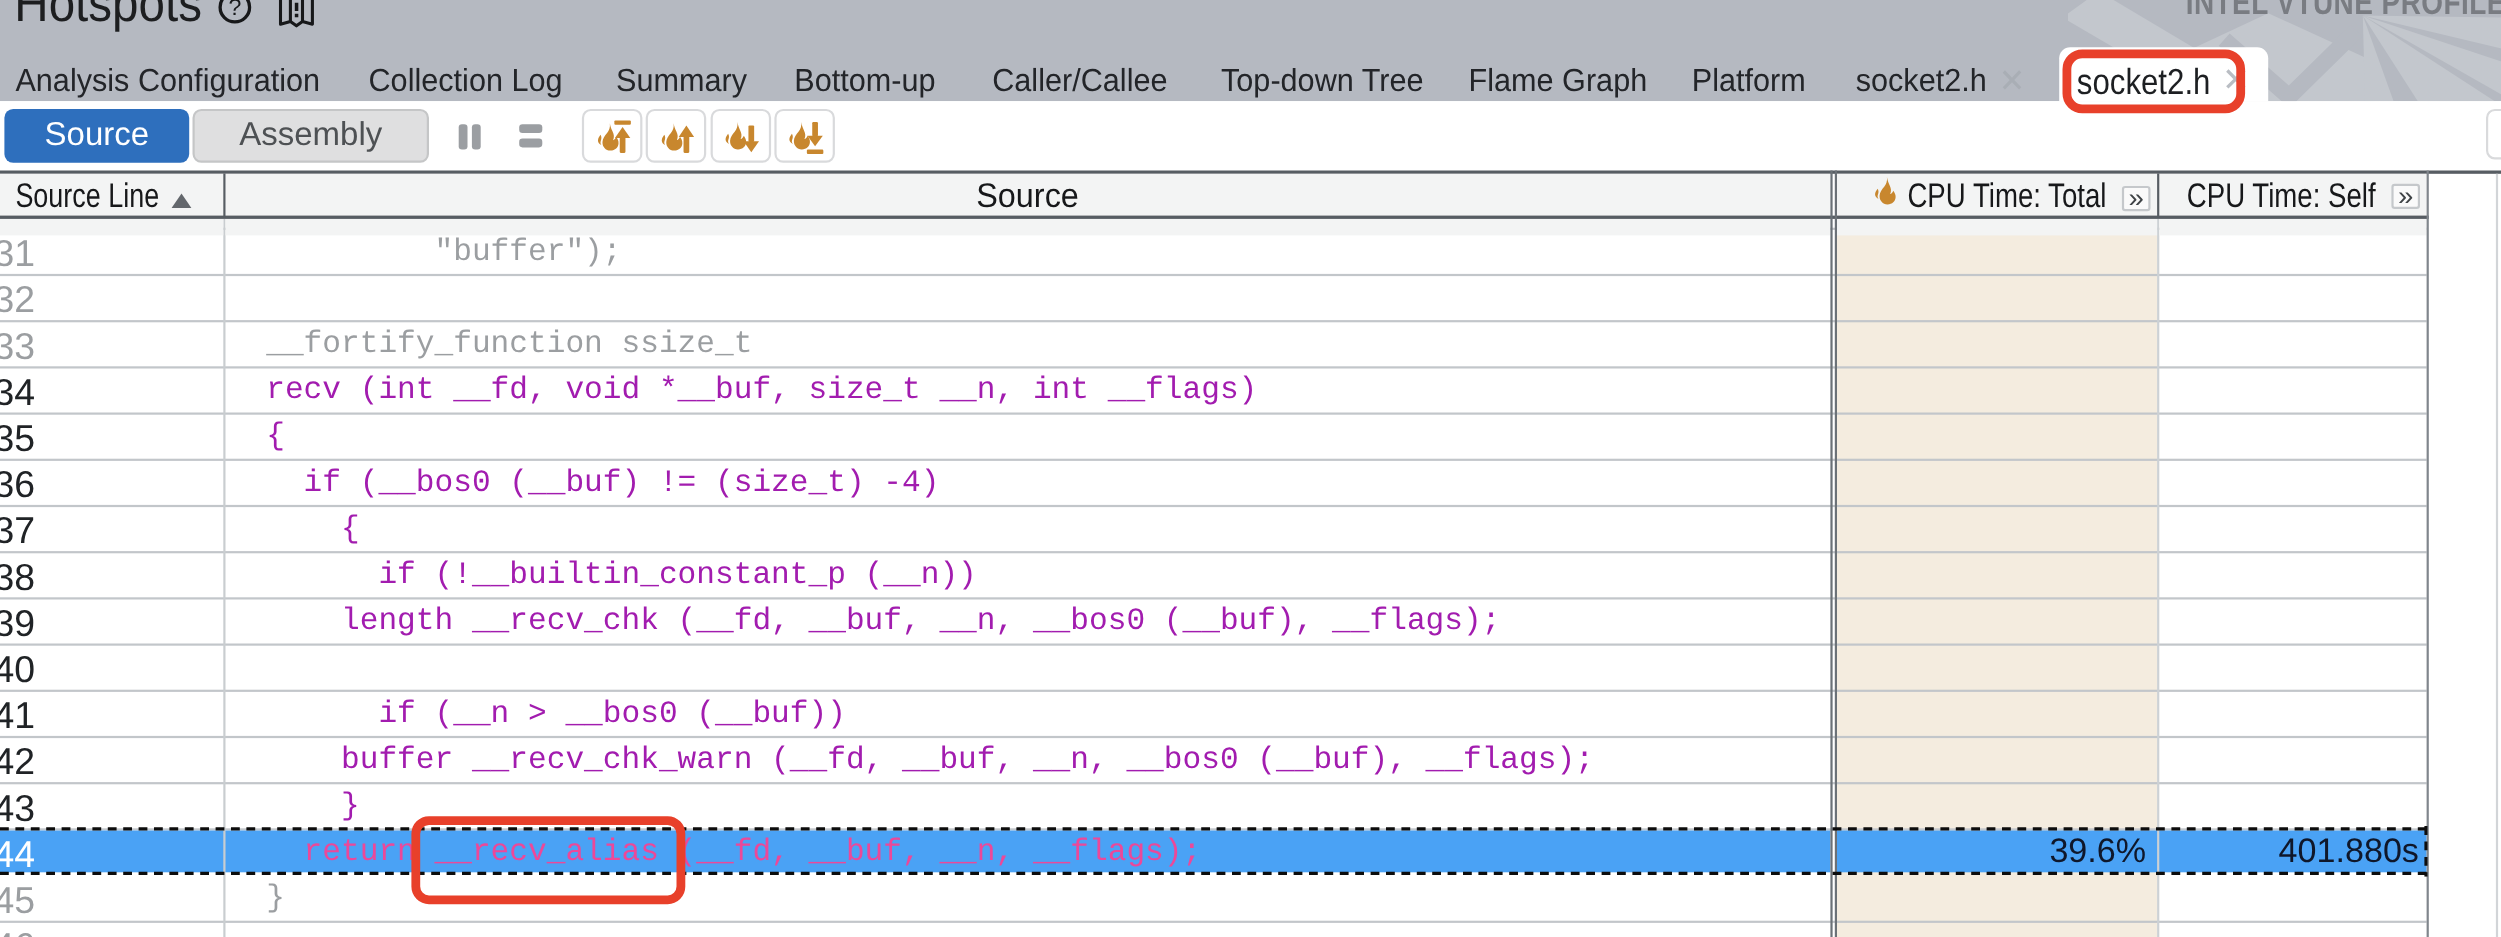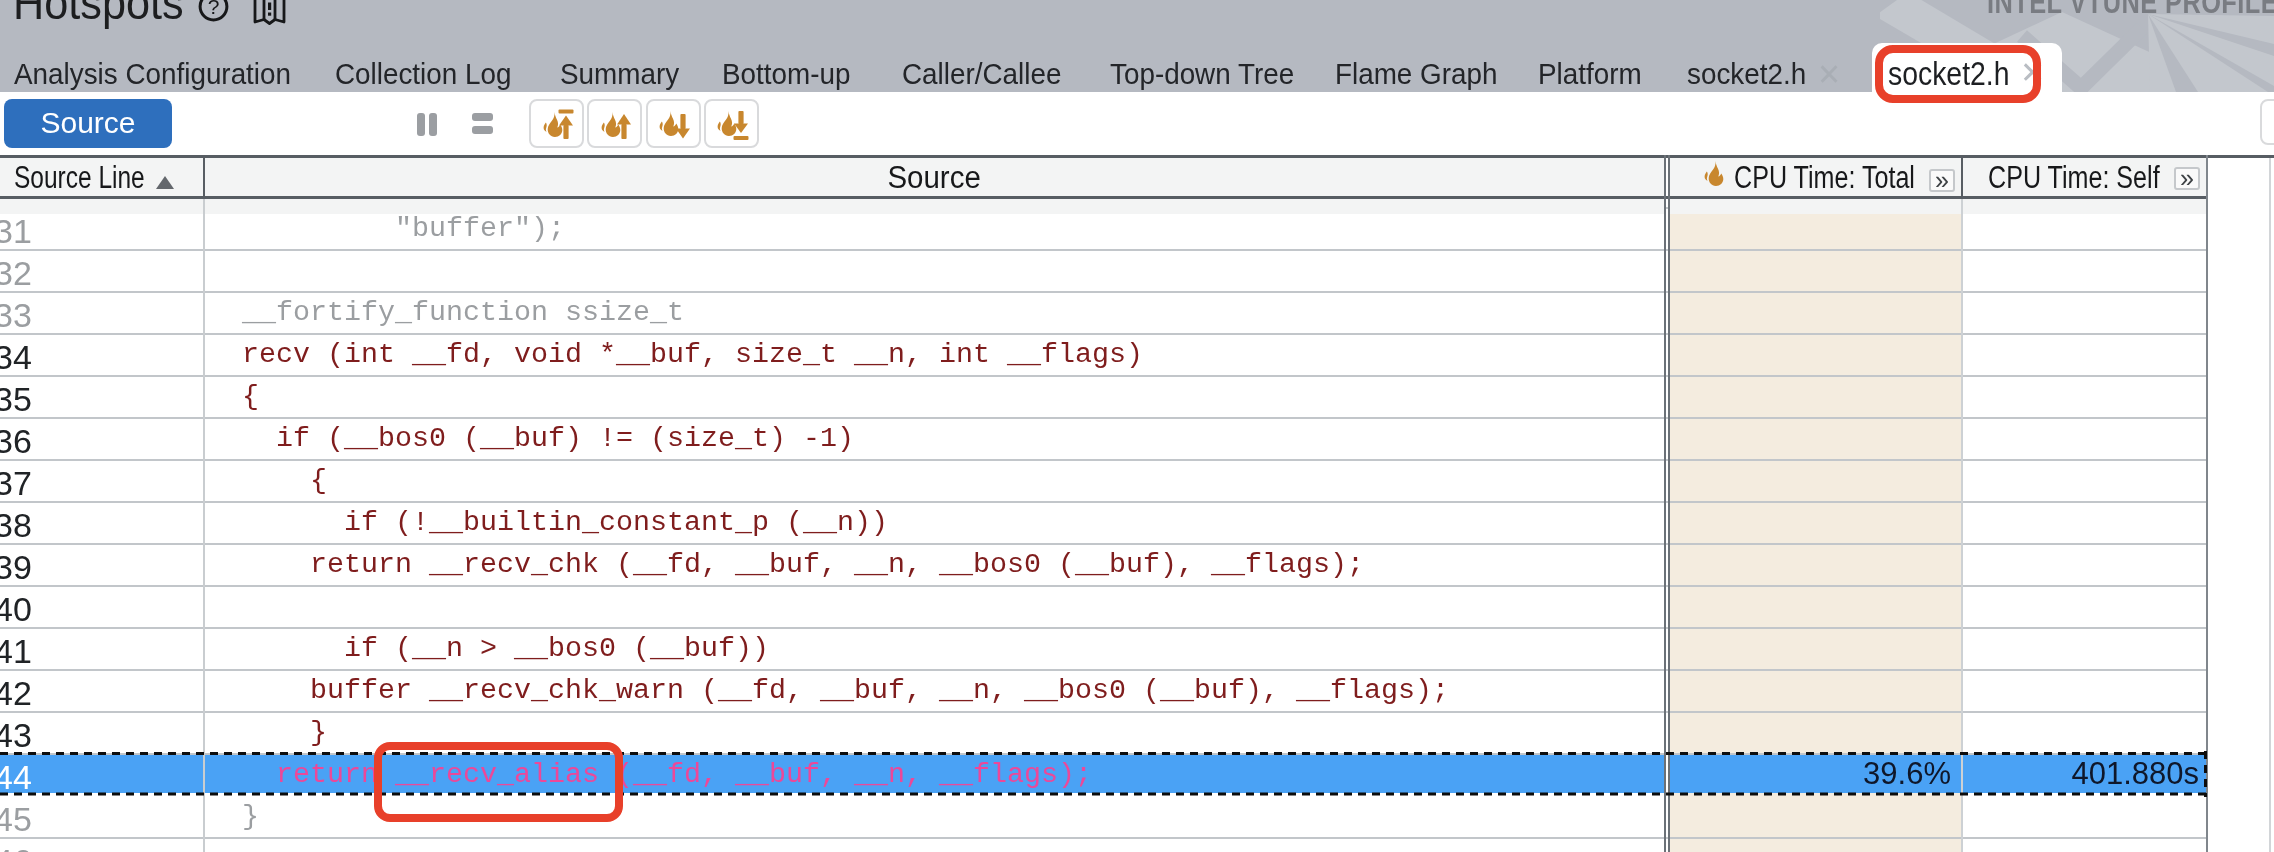--- a/index.html
+++ b/index.html
@@ -33,21 +33,21 @@
   border:2px solid #d9dadc; border-radius:8px; }
 #rbtn { position:absolute; left:2260px; top:7px; width:30px; height:46px; background:#fff;
   border:2px solid #d9dadc; border-radius:8px; }
 
 
 .hdrcell { position:absolute; top:158px; height:56px; background:#f3f4f4;
   font-size:31px; color:#17181a; line-height:40px; white-space:nowrap; z-index:10; }
 .vline { position:absolute; }
 #rows { position:absolute; left:0; top:166px; width:2274px; }
 .code { position:absolute; left:242px; font-family:"Liberation Mono", monospace;
-  font-size:28.33px; line-height:42px; height:42px; white-space:pre; color:#7f1d1d; }
+  font-size:28.33px; line-height:42px; height:42px; white-space:pre; color:#a21caf; }
 .num { position:absolute; left:-6px; width:70px; font-size:34px; line-height:46px;
   height:42px; color:#202326; overflow:visible; }
 .gray { color:#9b9ea1 !important; }
 .rowline { position:absolute; left:0; width:2206px; height:2px; background:#c2c6ca; }
 .met { position:absolute; font-size:31px; line-height:40px; color:#0f172a; text-align:right; }
 .more { position:absolute; width:26px; height:23px; background:#fafafa; border:2px solid #c5c8cb;
   border-radius:3px; font-size:25px; line-height:19px; text-align:center; color:#3f4346; z-index:11; }
 </style>
 </head>
 <body>
@@ -100,20 +100,21 @@
   <div class="abs tab" style="left:1817px;color:#a9aeb5;font-size:30px;">✕</div>
   <div class="abs" id="activetab">
       <span class="txt">socket2.h</span>
       <span class="x">✕</span>
     </div>
   <div class="abs" id="redbox"></div>
   <div class="abs" id="redbox2" style="left:374px;top:742px;width:249px;height:80px;border:8px solid #e8402a;border-radius:16px;z-index:40;"></div>
 
   <div class="abs" id="toolbar">
     <div class="btn" id="btnsrc">Source</div>
+    <div class="btn" id="btnasm">Assembly</div>
     <div class="icnbar" style="left:417px;top:21px;width:8px;height:23px;"></div>
     <div class="icnbar" style="left:429px;top:21px;width:8px;height:23px;"></div>
     <div class="icnbar" style="left:472px;top:21px;width:21px;height:8px;"></div>
     <div class="icnbar" style="left:472px;top:34px;width:21px;height:8px;"></div>
     <div class="fbtn" style="left:529px;">
       <svg width="51" height="45" viewBox="0 0 51 45">
         <g transform="translate(11,11)">
             <use href="#flame"></use>
           </g>
         <g fill="#c8872e">
@@ -190,30 +191,30 @@
       <div class="num gray" style="top:126px;">33</div>
       <div class="code gray" style="top:126px;">__fortify_function ssize_t</div>
       <div class="rowline" style="top:167px;"></div>
       <div class="num" style="top:168px;">34</div>
       <div class="code" style="top:168px;">recv (int __fd, void *__buf, size_t __n, int __flags)</div>
       <div class="rowline" style="top:209px;"></div>
       <div class="num" style="top:210px;">35</div>
       <div class="code" style="top:210px;">{</div>
       <div class="rowline" style="top:251px;"></div>
       <div class="num" style="top:252px;">36</div>
-      <div class="code" style="top:252px;">  if (__bos0 (__buf) != (size_t) -1)</div>
+      <div class="code" style="top:252px;">  if (__bos0 (__buf) != (size_t) -4)</div>
       <div class="rowline" style="top:293px;"></div>
       <div class="num" style="top:294px;">37</div>
       <div class="code" style="top:294px;">    {</div>
       <div class="rowline" style="top:335px;"></div>
       <div class="num" style="top:336px;">38</div>
       <div class="code" style="top:336px;">      if (!__builtin_constant_p (__n))</div>
       <div class="rowline" style="top:377px;"></div>
       <div class="num" style="top:378px;">39</div>
-      <div class="code" style="top:378px;">    return __recv_chk (__fd, __buf, __n, __bos0 (__buf), __flags);</div>
+      <div class="code" style="top:378px;">    length __recv_chk (__fd, __buf, __n, __bos0 (__buf), __flags);</div>
       <div class="rowline" style="top:419px;"></div>
       <div class="num" style="top:420px;">40</div>
       <div class="code" style="top:420px;"></div>
       <div class="rowline" style="top:461px;"></div>
       <div class="num" style="top:462px;">41</div>
       <div class="code" style="top:462px;">      if (__n &gt; __bos0 (__buf))</div>
       <div class="rowline" style="top:503px;"></div>
       <div class="num" style="top:504px;">42</div>
       <div class="code" style="top:504px;">    buffer __recv_chk_warn (__fd, __buf, __n, __bos0 (__buf), __flags);</div>
       <div class="rowline" style="top:545px;"></div>

